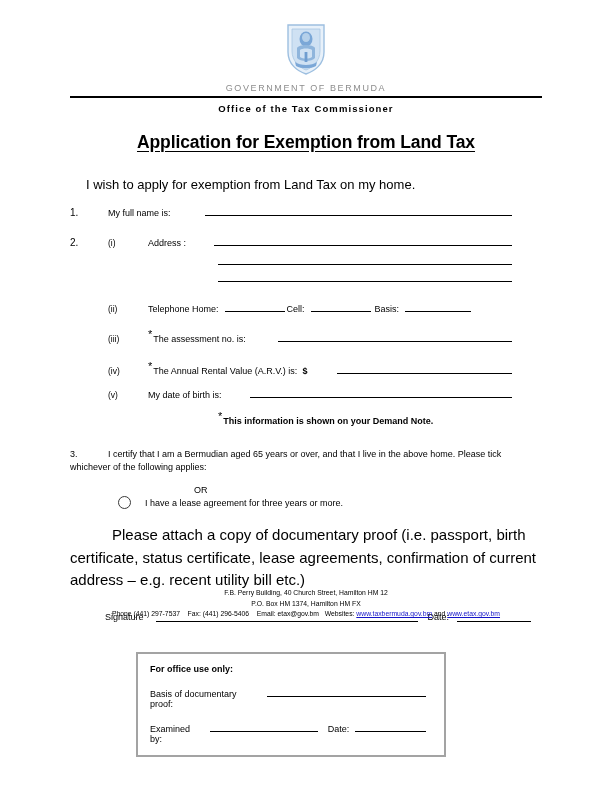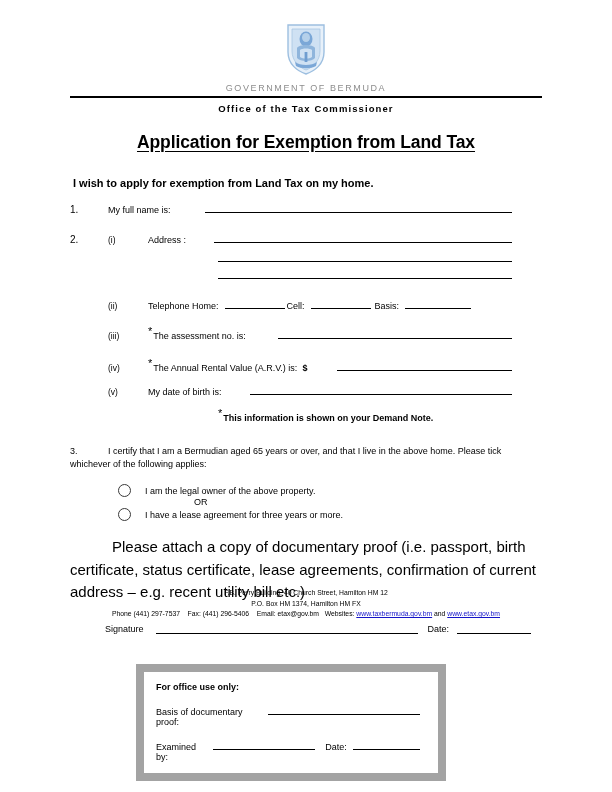--- a/index.html
+++ b/index.html
@@ -68,24 +68,23 @@
     font-size: 17.5px;
     font-weight: bold;
     text-decoration: underline;
     text-underline-offset: 3px;
     margin-top: 18px;
     letter-spacing: -0.1px;
   }
 
   
   .intro {
-    font-size: 11px;
+    font-size: 13px;
     margin-top: 24px;
-    margin-left: 3px;
-    font-weight: bold;
+    margin-left: 16px;
   }
 
   
   .row {
     display: flex;
     align-items: baseline;
     font-size: 9px;
     margin-top: 14px;
   }
   .num {
@@ -209,21 +208,21 @@
   .sig-row {
     display: flex;
     align-items: flex-start;
     font-size: 9px;
     margin-top: 20px;
     margin-left: 35px;
   }
 
   
   .office-box {
-    border: 8px solid #a3a3a3;
+    border: 2px solid #a3a3a3;
     margin-top: 30px;
     margin-left: 66px;
     width: 310px;
     box-sizing: border-box;
     padding: 10px 18px 11px 12px;
   }
   .ob-title {
     font-size: 9px;
     font-weight: bold;
   }
@@ -332,24 +331,20 @@
     <span class="rule-line" style="margin-left:28px;margin-right:30px;"></span>
   </div>
 
   <div class="note-star"><span class="star">*</span><span>This information is shown on your Demand Note.</span></div>
 
   <div class="cert-block">
     <span class="cert-num">3.</span><span>I certify that I am a Bermudian aged 65 years or over, and that I live in the above home. Please tick whichever of the following applies:</span>
   </div>
 
   <div class="options">
-    <div class="opt-row">
-      <span class="radio"></span>
-      <span>I am the legal owner of the above property.</span>
-    </div>
     <div class="or-line">OR</div>
     <div class="opt-row">
       <span class="radio"></span>
       <span>I have a lease agreement for three years or more.</span>
     </div>
   </div>
 
   <div class="attach">
     <span class="indent"></span><span>Please attach a copy of documentary proof (i.e.  passport, birth certificate, status certificate, lease agreements, confirmation of current address – e.g. recent utility bill etc.)</span>
   </div>

